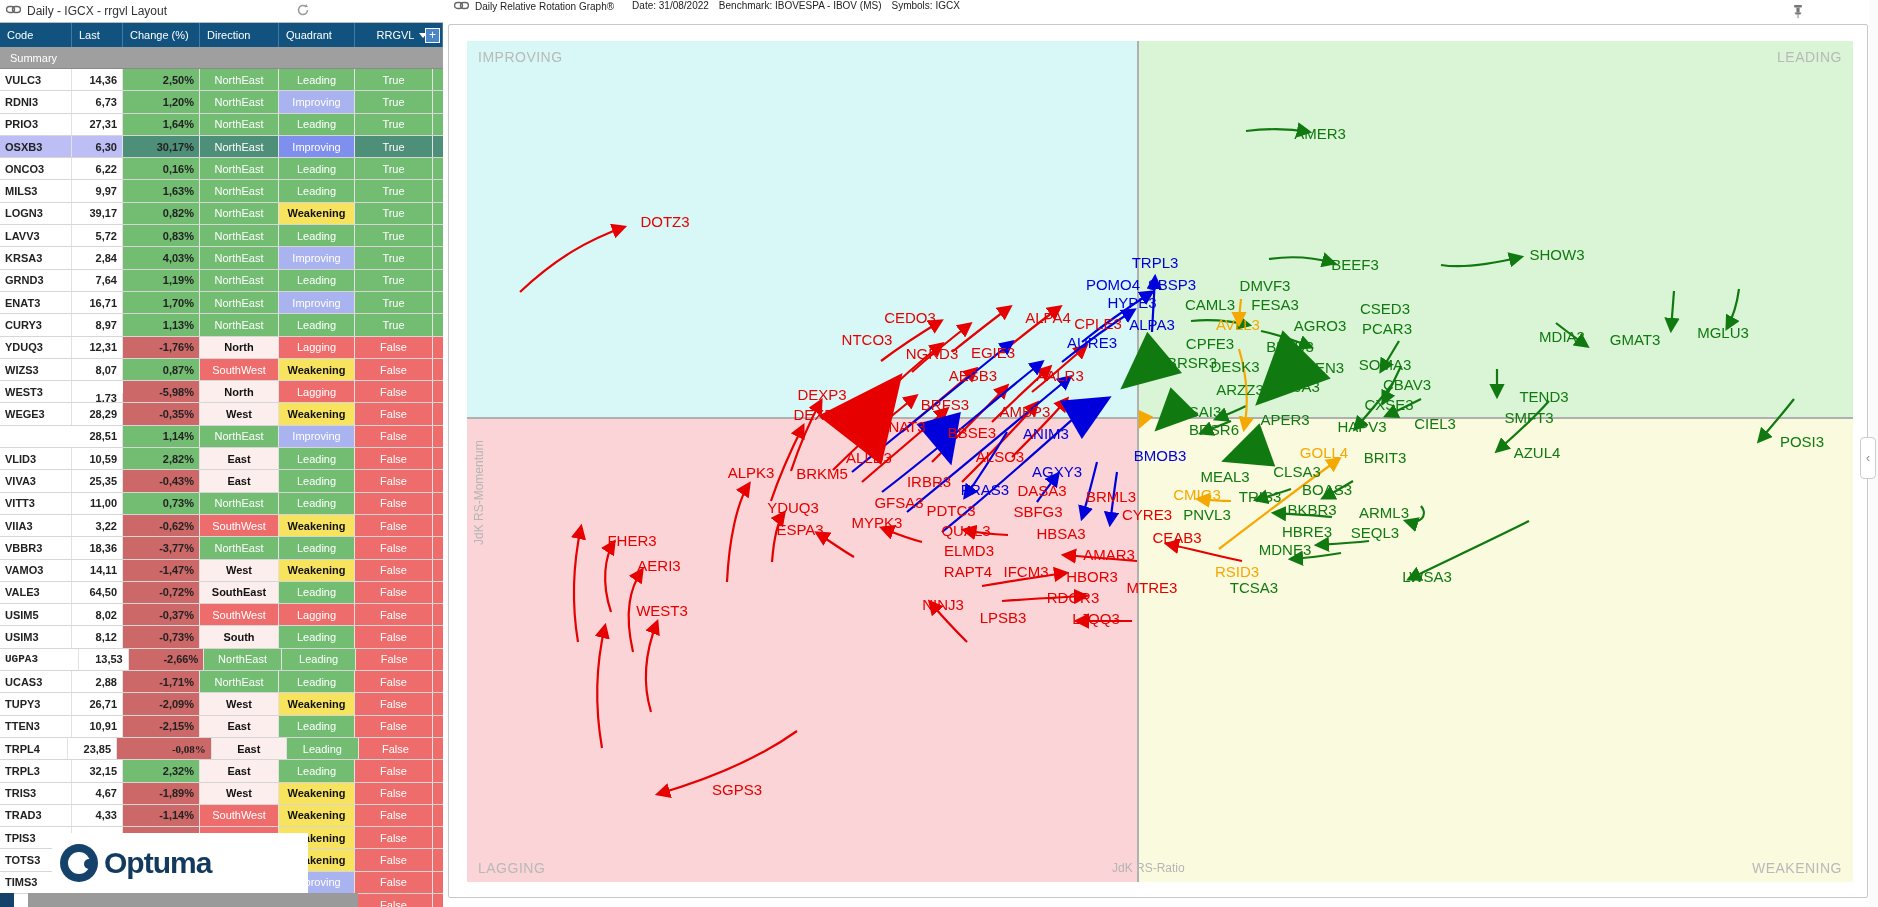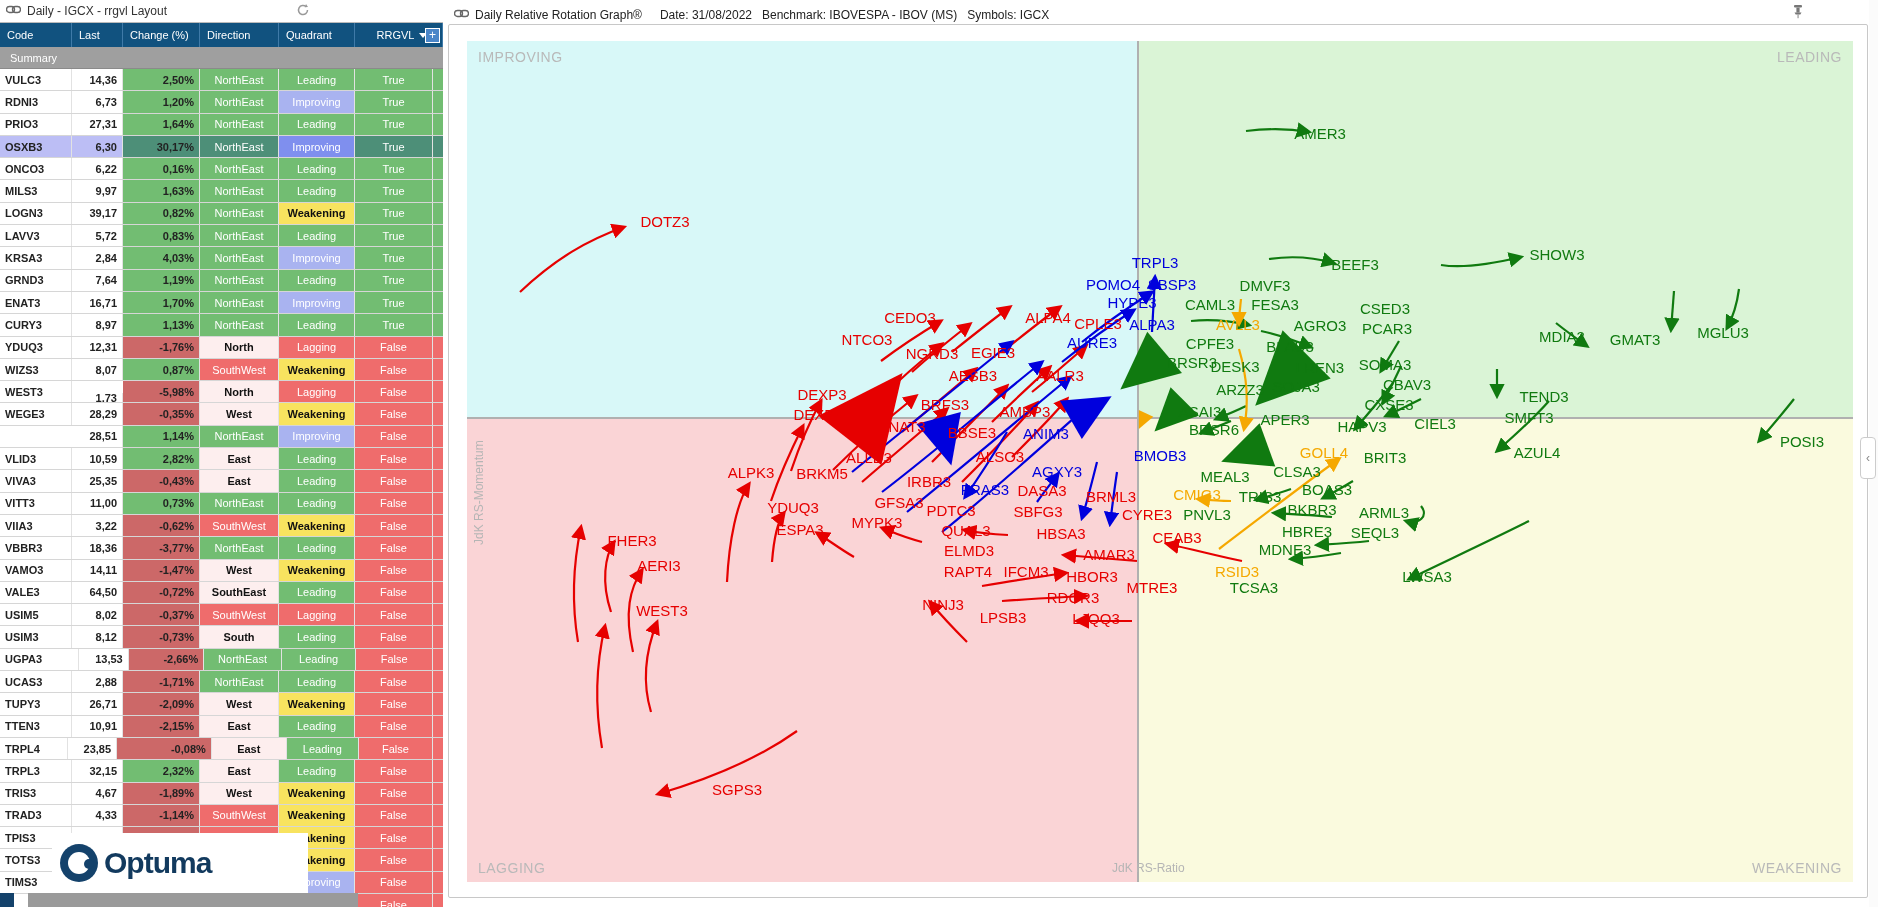--- a/index.html
+++ b/index.html
@@ -33,21 +33,21 @@
 
   #optuma-logo{position:absolute;left:52px;top:833px;width:256px;height:60px;background:#fff;display:flex;align-items:center;gap:6px;padding-left:8px;box-sizing:border-box;}
   #optuma-circle{width:38px;height:38px;border-radius:50%;background:#14426b;position:relative;}
   #optuma-circle::after{content:"";position:absolute;left:8px;top:8px;width:22px;height:22px;border-radius:50%;background:#fff;}
   #optuma-circle::before{content:"";position:absolute;right:4px;top:15px;width:10px;height:10px;border-radius:50%;background:#14426b;z-index:2;}
   #optuma-text{font-size:30px;font-weight:700;color:#123a5e;letter-spacing:-1px;}
   #hscrollbar{position:absolute;left:28px;top:893px;width:330px;height:14px;background:#9a9a9a;}
   #hscroll-corner{position:absolute;left:0;top:893px;width:14px;height:14px;background:#14426b;}
 
   
-  #right-titlebar{position:absolute;left:448px;top:0;width:1420px;height:22px;display:flex;align-items:flex-end;gap:18px;padding-left:6px;box-sizing:border-box;font-size:12px;color:#222;}
+  #right-titlebar{position:absolute;left:448px;top:0;width:1420px;height:22px;display:flex;align-items:flex-start;gap:18px;padding-left:6px;box-sizing:border-box;font-size:10px;color:#222;}
   #chart-panel{position:absolute;left:448px;top:24px;width:1420px;height:874px;background:#fff;border:1px solid #c8c8c8;border-radius:2px;box-sizing:border-box;}
   .quad{position:absolute;}
   .corner-label{position:absolute;font-size:14px;color:#b9b9b9;letter-spacing:0.5px;}
   .axis-label{position:absolute;font-size:12px;color:#b5b5b5;}
   #y-axis-label{transform:rotate(-90deg);transform-origin:left top;}
   #chart-svg{position:absolute;left:0;top:0;pointer-events:none;}
   .pt{position:absolute;transform:translate(-50%,-55%);font-size:15px;white-space:nowrap;cursor:pointer;}
   .tk-red{color:#e60000;}
   .tk-blue{color:#0000dd;}
   .tk-green{color:#107a10;}
@@ -319,21 +319,21 @@
         <div class="tr">
           <div class="td code " style="width: 72px;">USIM3</div>
           <div class="td num " style="width: 51px;">8,12</div>
           <div class="td num cneg" style="width: 77px;">-0,73%</div>
           <div class="td mid cp" style="width: 79px;">South</div>
           <div class="td mid cg" style="width: 76px;">Leading</div>
           <div class="td mid cR" style="width: 78px;">False</div>
           <div class="td sliver cR" style="width: 10px;"></div>
         </div>
         <div class="tr">
-          <div class="td code " style="width: 80px;">UGPA3</div>
+          <div class="td code " style="width: 80px; font-family: Liberation Mono, monospace;">UGPA3</div>
           <div class="td num " style="width: 51px;">13,53</div>
           <div class="td num cneg" style="width: 77px;">-2,66%</div>
           <div class="td mid cg" style="width: 79px;">NorthEast</div>
           <div class="td mid cg" style="width: 76px;">Leading</div>
           <div class="td mid cR" style="width: 78px;">False</div>
           <div class="td sliver cR" style="width: 10px;"></div>
         </div>
         <div class="tr">
           <div class="td code " style="width: 72px;">UCAS3</div>
           <div class="td num " style="width: 51px;">2,88</div>
@@ -357,21 +357,21 @@
           <div class="td num " style="width: 51px;">10,91</div>
           <div class="td num cneg" style="width: 77px;">-2,15%</div>
           <div class="td mid cp" style="width: 79px;">East</div>
           <div class="td mid cg" style="width: 76px;">Leading</div>
           <div class="td mid cR" style="width: 78px;">False</div>
           <div class="td sliver cR" style="width: 10px;"></div>
         </div>
         <div class="tr">
           <div class="td code " style="width: 72px;">TRPL4</div>
           <div class="td num " style="width: 51px;">23,85</div>
-          <div class="td num cneg" style="width: 100px;">-0,08%</div>
+          <div class="td num cneg" style="width: 100px; font-family: Liberation Serif, serif;">-0,08%</div>
           <div class="td mid cp" style="width: 79px;">East</div>
           <div class="td mid cg" style="width: 76px;">Leading</div>
           <div class="td mid cR" style="width: 78px;">False</div>
           <div class="td sliver cR" style="width: 10px;"></div>
         </div>
         <div class="tr">
           <div class="td code " style="width: 72px;">TRPL3</div>
           <div class="td num " style="width: 51px;">32,15</div>
           <div class="td num cg" style="width: 77px;">2,32%</div>
           <div class="td mid cp" style="width: 79px;">East</div>

